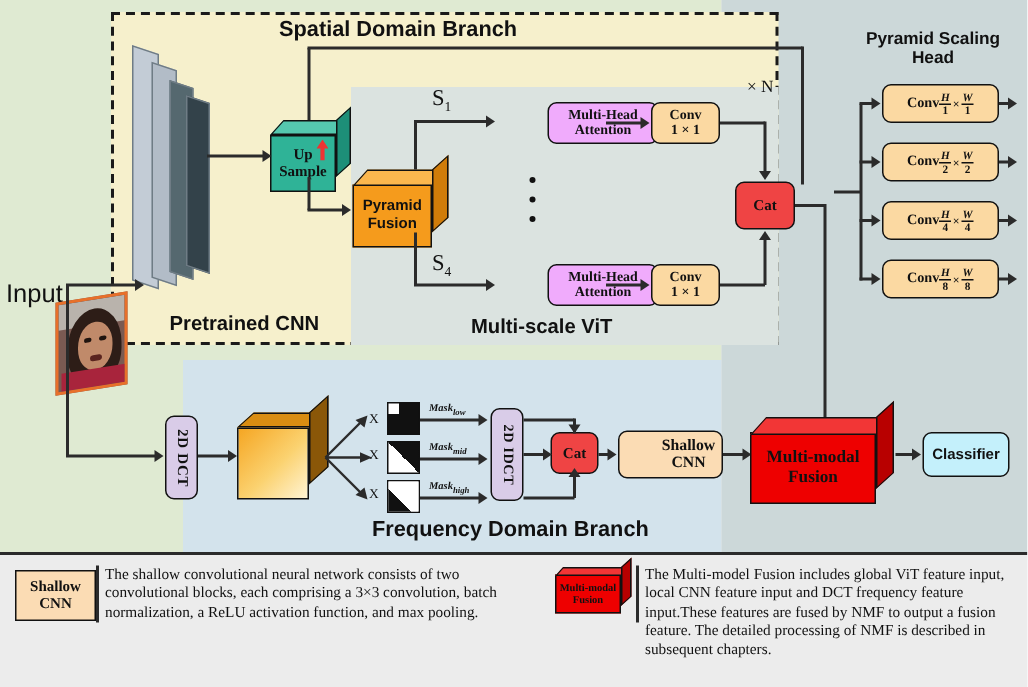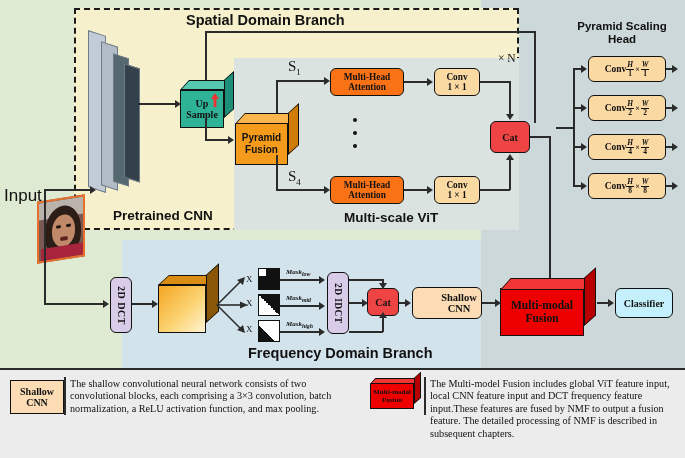--- a/index.html
+++ b/index.html
@@ -16,33 +16,33 @@
 
   
   #spatial-panel{position:absolute;left:74px;top:8px;width:445px;height:222px;
       background:#f6f0cc;border:2px dashed #1a1a1a;box-sizing:border-box;}
   
   #vit-panel{position:absolute;left:234px;top:58px;width:285px;height:172px;
       background:#dbe3e0;box-sizing:border-box;}
 
   .title{position:absolute;font-weight:bold;color:#111;white-space:nowrap;}
   #t-spatial{left:186px;top:12px;font-size:14.5px;}
-  #t-vit    {left:344px;top:210px;font-size:13.5px;}
+  #t-vit    {left:314px;top:210px;font-size:13.5px;}
   #t-cnn    {left:113px;top:208px;font-size:13.5px;}
   #t-freq   {left:200px;top:345px;font-size:14.5px;margin-left:48px;}
   #t-psh    {left:571px;top:20px;width:102px;text-align:center;font-size:11.5px;line-height:12.5px;}
   #xn       {left:498px;top:52px;font-size:11.5px;font-weight:normal;font-family:"Liberation Serif",serif;}
 
   #lbl-input{position:absolute;left:4px;top:186px;font-size:17px;color:#111;}
 
   
   .rbox{position:absolute;box-sizing:border-box;border:1.6px solid #111;border-radius:6px;
         display:flex;align-items:center;justify-content:center;text-align:center;
         font-family:"Liberation Serif",serif;font-weight:bold;color:#111;}
-  .green{background:#f97316;}
+  .green{background:#f0abfc;margin-left:35px;}
   .orange{background:#fbd9a2;}
   .yellow{background:#ef4444;}
   .cyan{background:#c4f0fb;}
   .purple{background:#d9cce8;}
   .peach{background:#fbdcb4;padding-left:24px;}
 
   
   .vbox{writing-mode:vertical-rl;text-orientation:mixed;}
 
   
@@ -390,21 +390,21 @@
     <div class="face side" style="left:84px;top:0px;width:12px;height:48px;background:#b80000;transform:skewY(-42deg);transform-origin:top left;"></div>
     <div class="lab" style="width:84px;height:48px;font-family:'Liberation Serif',serif;font-size:11.5px;line-height:13px;">
       <span>Multi-modal</span>
       <span>Fusion</span>
     </div>
   </div>
 
   <div class="ln hl" style="left:597px;top:302px;width:14px;"></div>
   <div class="arw ar-r" style="left:608px;top:299px;"></div>
 
-  <div class="rbox cyan" style="left:615px;top:288px;width:58px;height:30px;font-family:Liberation Serif, serif;font-size:10px;">Classifier</div>
+  <div class="rbox cyan" style="left:615px;top:288px;width:58px;height:30px;font-family:Liberation Sans, sans-serif;font-size:10px;">Classifier</div>
 
   <div id="legend-sep"></div>
 
   <div id="legend-key1">
     <div>
       <span>Shallow</span><br>
       <span>CNN</span>
     </div>
   </div>
   <div id="legend-vr1"></div>

